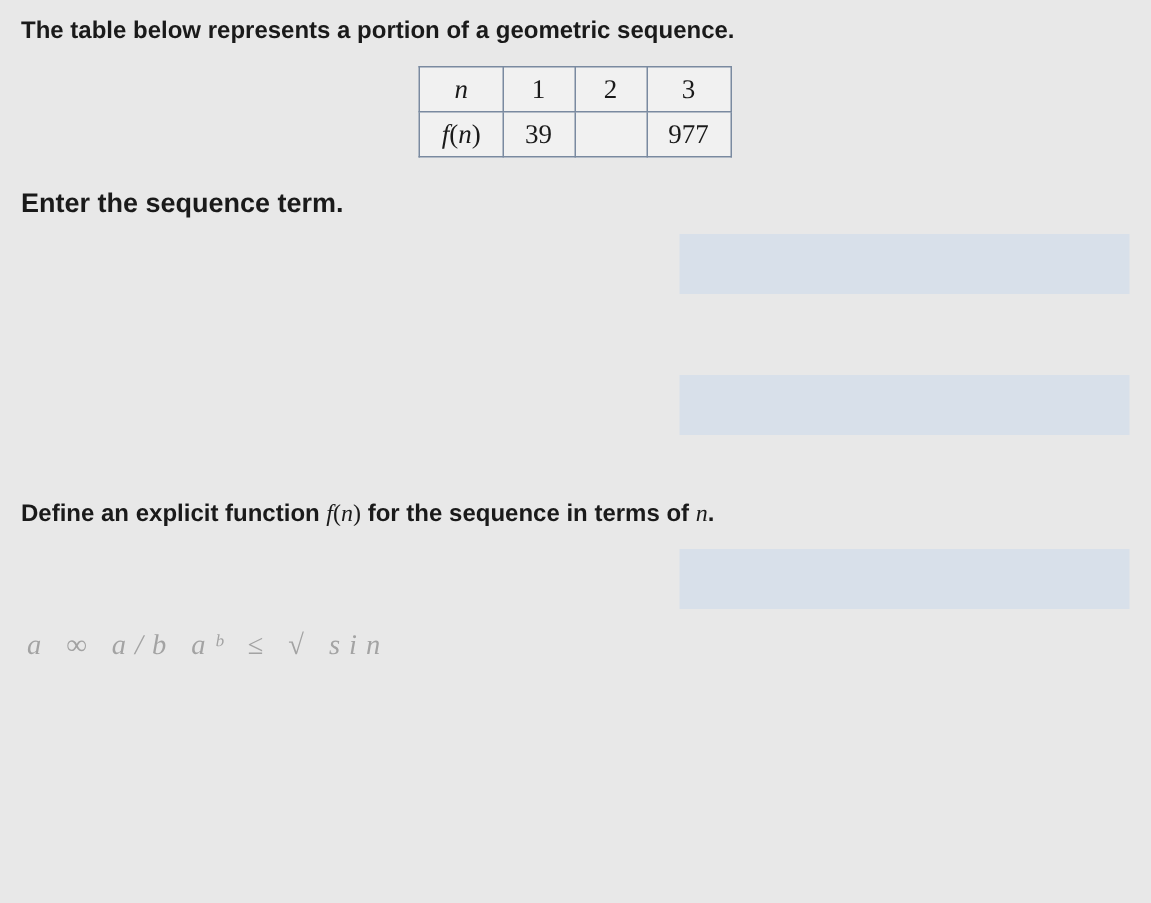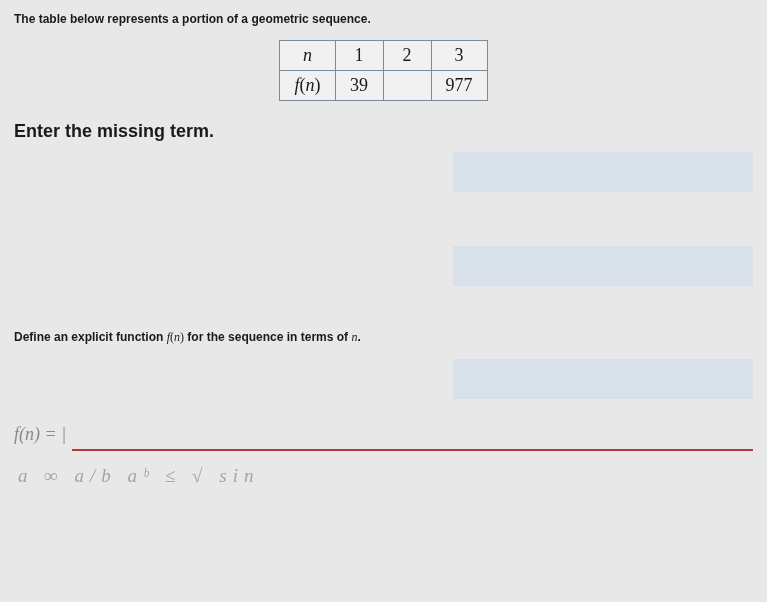--- a/index.html
+++ b/index.html
@@ -12,21 +12,21 @@
       background: #e8e8e8;
       width: 767px;
       height: 602px;
       overflow: hidden;
       color: #1a1a1a;
     }
     .content {
       padding: 12px 14px;
     }
     .prompt-text {
-      font-size: 12px;
+      font-size: 16px;
       font-weight: bold;
       color: #1a1a1a;
       margin-bottom: 14px;
     }
     .table-wrap {
       display: flex;
       justify-content: center;
       margin-bottom: 20px;
     }
     table.seq {
@@ -131,21 +131,21 @@
       <tr>
         <td class="lbl"><span class="math">f<span class="paren">(</span>n<span class="paren">)</span></span></td>
         <td>39</td>
         <td></td>
         <td>977</td>
       </tr>
     </tbody>
       </table>
   </div>
 
-  <div class="sub-prompt">Enter the missing term.</div>
+  <div class="sub-prompt">Enter the sequence term.</div>
 
   <div class="answer-area">
     <div class="answer-box"></div>
   </div>
 
   <div class="section-gap"></div>
 
 
   <div class="answer-area">
     <div class="answer-box"></div>
@@ -153,20 +153,16 @@
 
 
   <div class="section-gap"></div>
 
   <div class="prompt-text">Define an explicit function <span class="math">f<span class="paren">(</span>n<span class="paren">)</span></span> for the sequence in terms of <span class="math">n</span>.</div>
 
   <div class="answer-area">
     <div class="answer-box"></div>
   </div>
 
-  <div class="fn-row">
-    <div class="fn-label">f(n) = |</div>
-    <div class="fn-input"></div>
-  </div>
 
   <div class="toolbar">a  ∞  a/b  aᵇ  ≤  √  sin</div>
 
 </div>
 
 </body></html>

